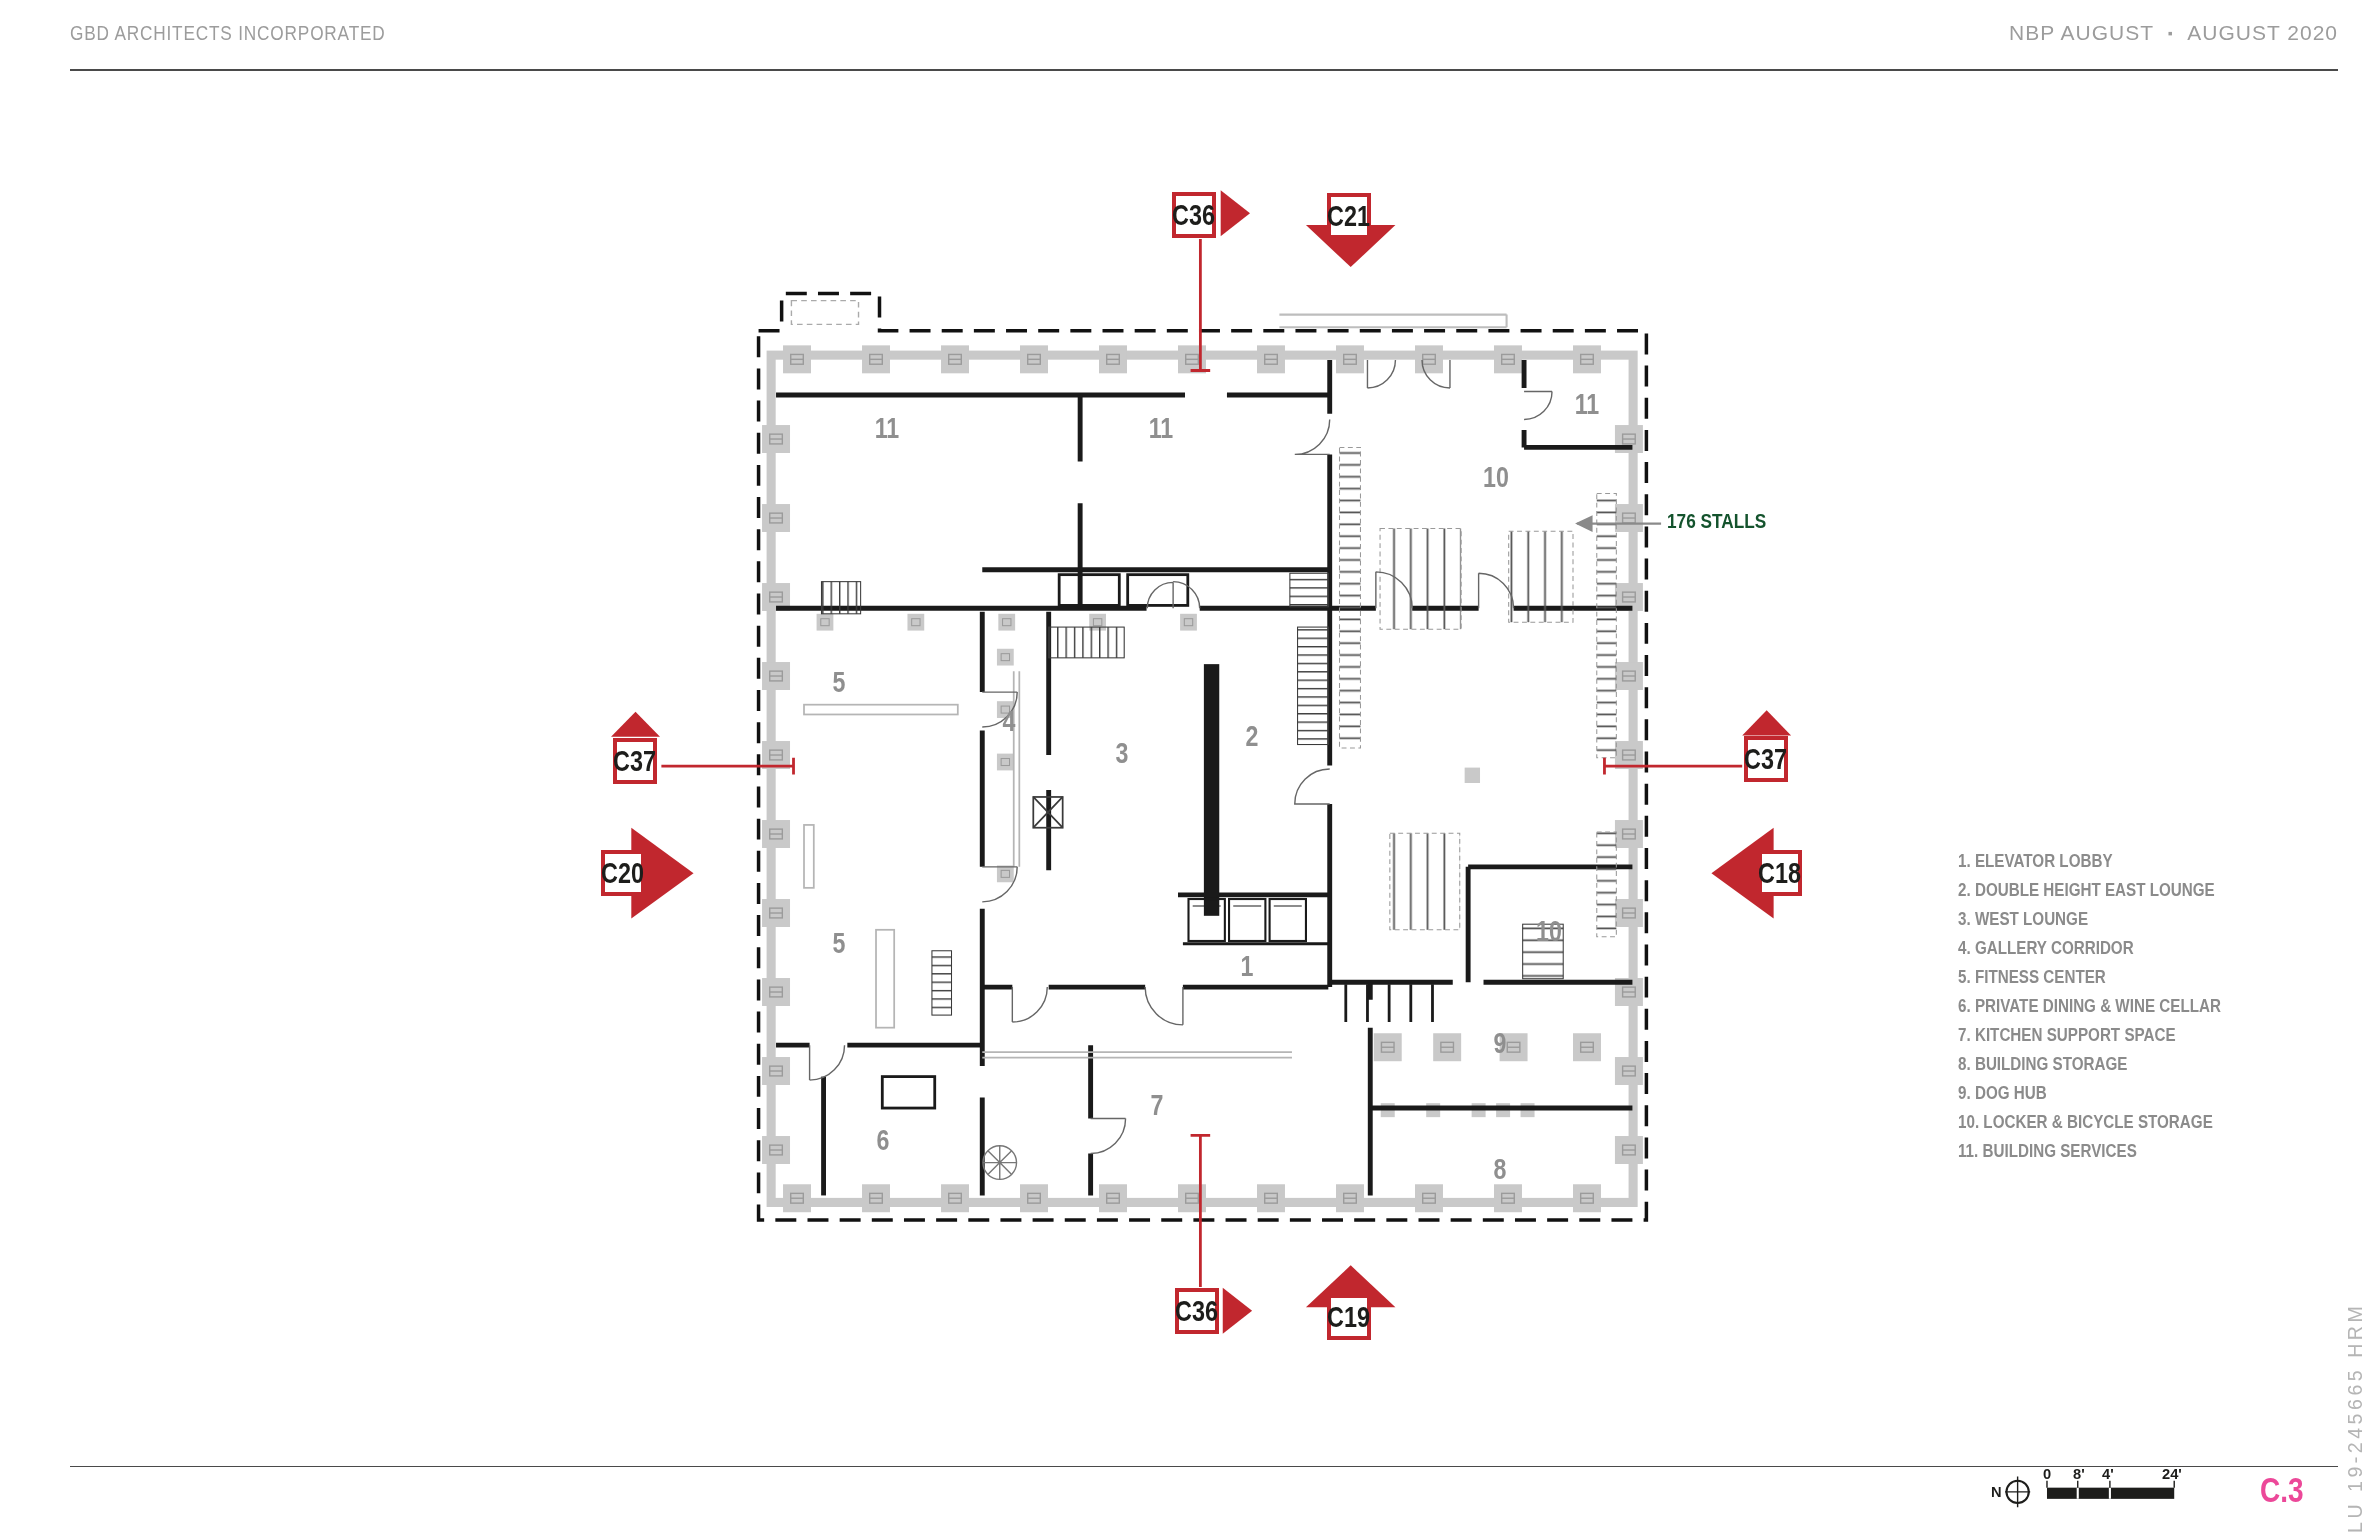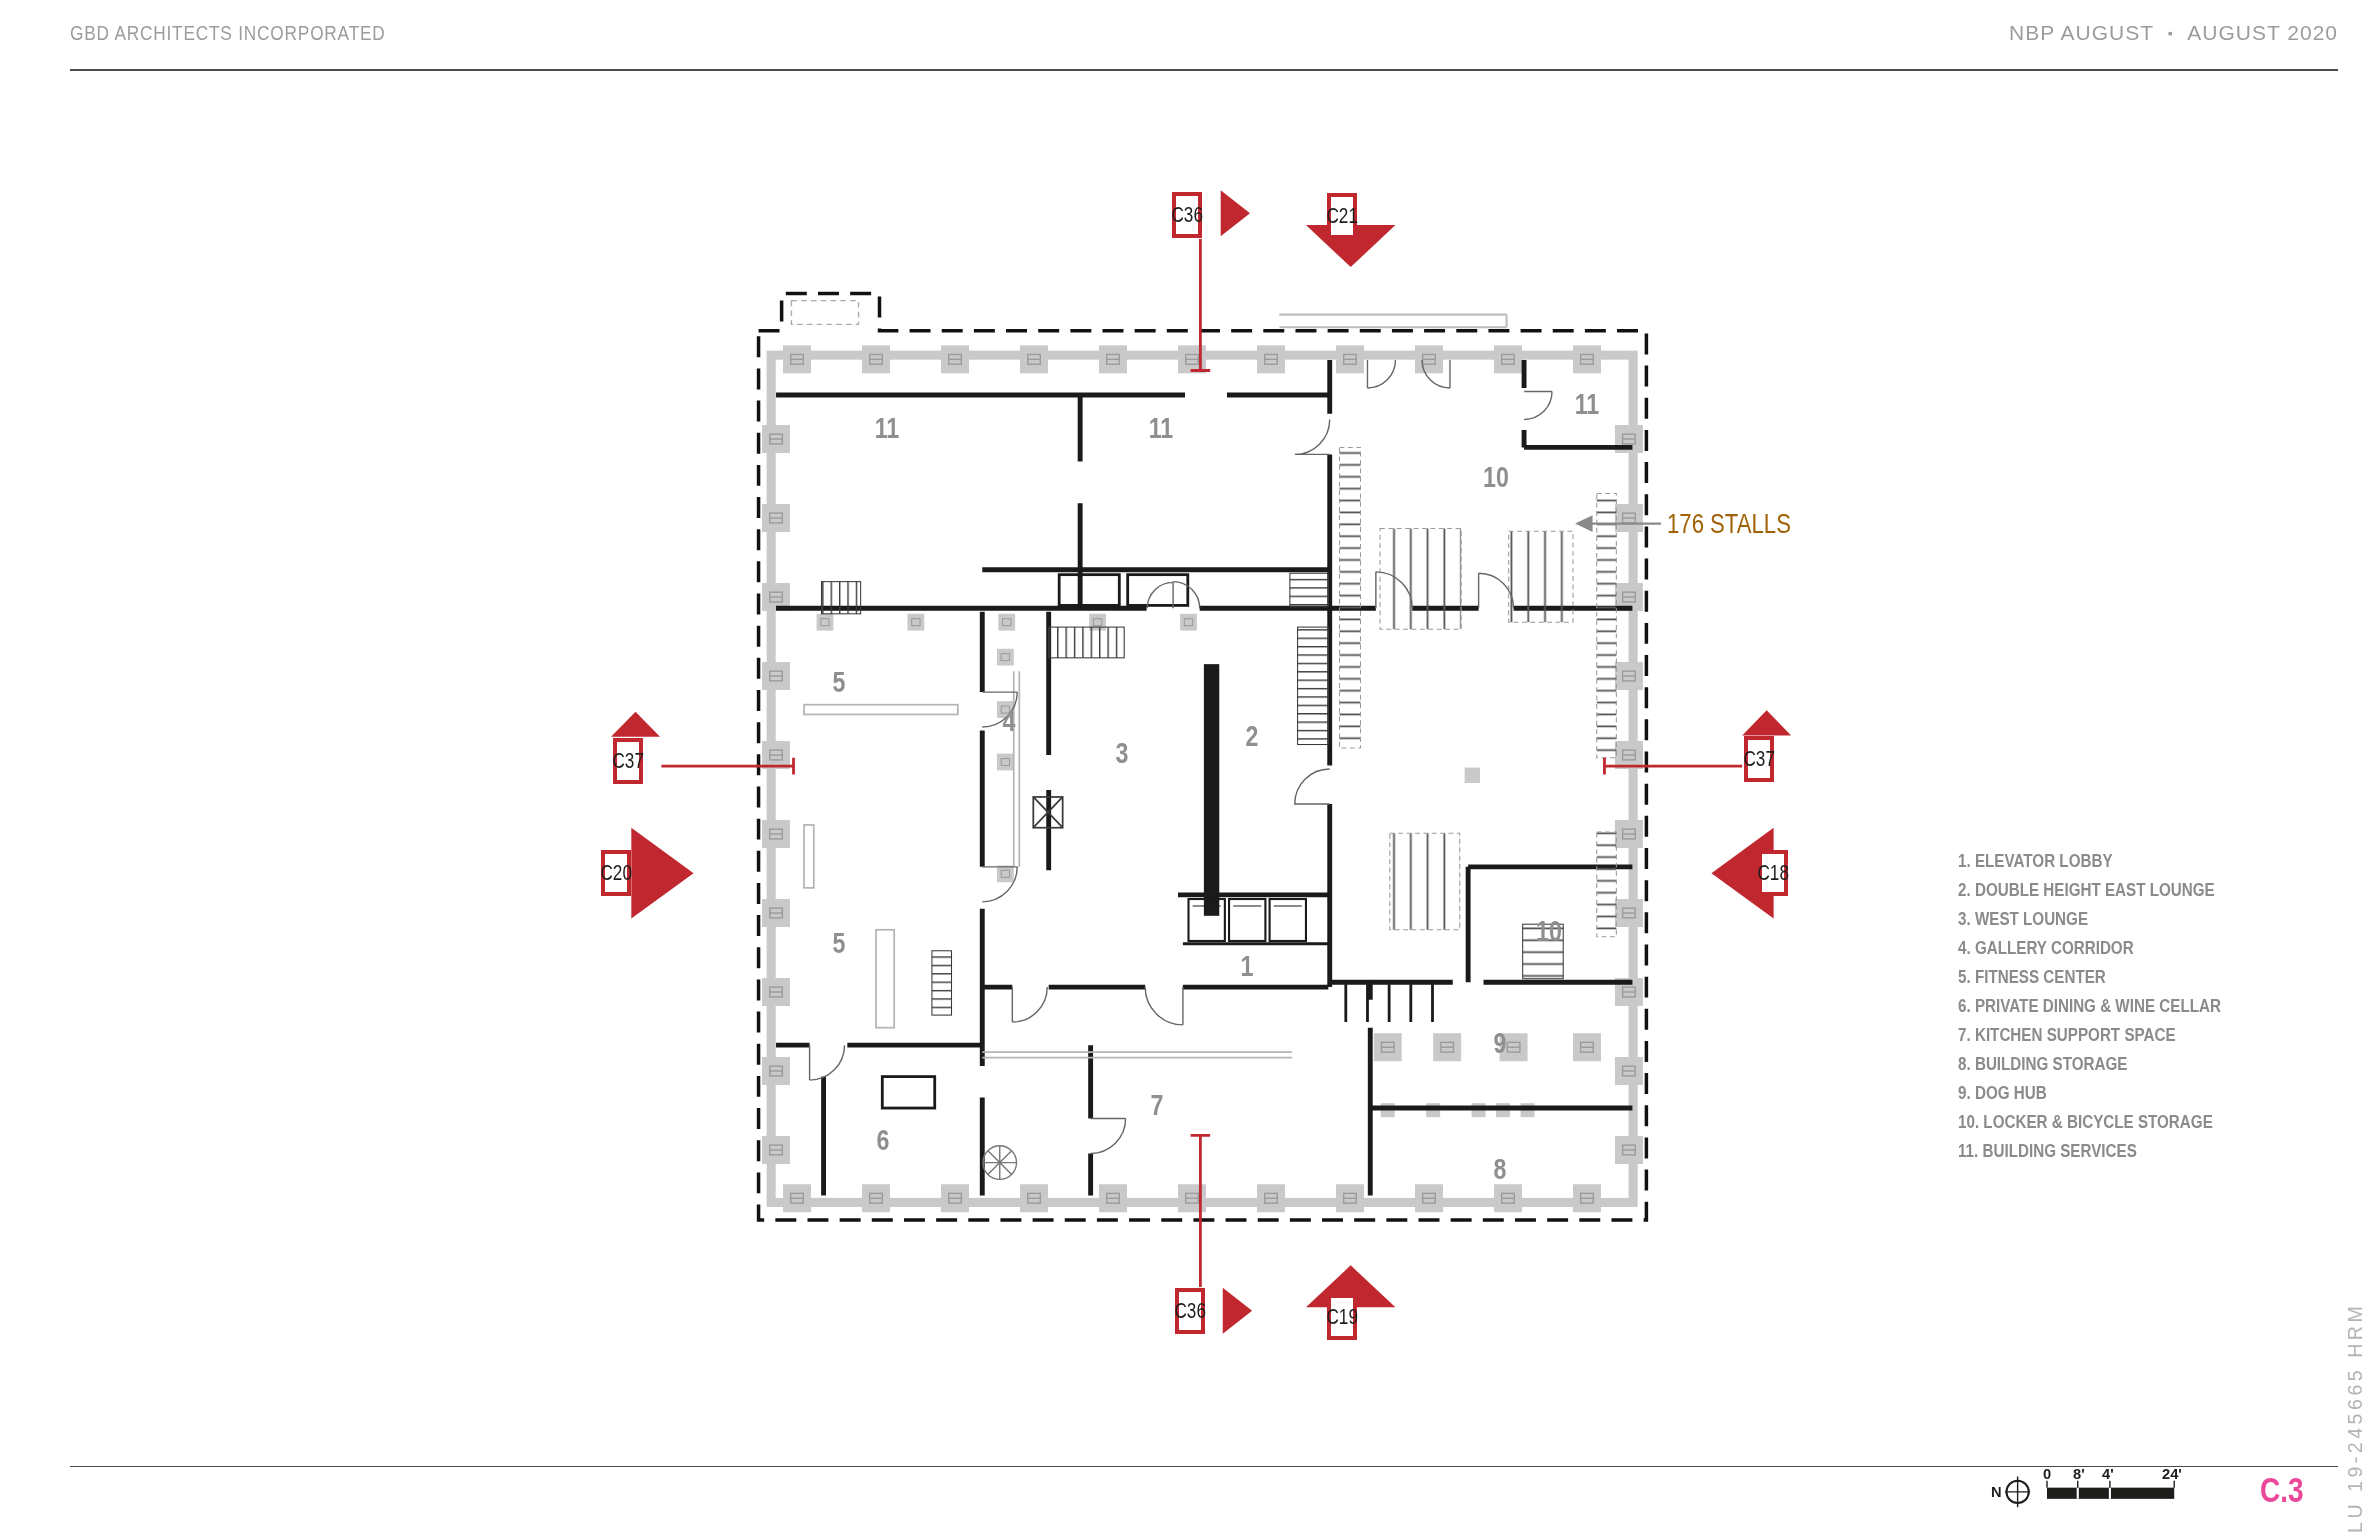--- a/index.html
+++ b/index.html
@@ -11,26 +11,26 @@
   .cond { display:inline-block; transform:scaleX(0.82); transform-origin:left center; }
 
   .hrule { position:absolute; height:2.1px; background:#4a4a4a; }
 
   
   .room-label { position:absolute; transform:translate(-50%,-50%); color:#8f8f8f;
     font-size:29px; font-weight:bold; white-space:nowrap; }
   .room-label span{ display:inline-block; transform:scaleX(0.8); }
 
   
-  .marker-box { position:absolute; width:30px; height:46px; background:#ffffff;
+  .marker-box { position:absolute; width:44px; height:46px; background:#ffffff;
     border:4.2px solid #c1272e; display:flex; align-items:center; justify-content:center;
-    color:#1d1d1b; font-size:22px; font-weight:normal; }
+    color:#1d1d1b; font-size:30px; font-weight:bold; }
   .marker-box span{ display:inline-block; transform:scaleX(0.78); }
 
-  .stalls-note { position:absolute; color:#a16207; font-size:27px; font-weight:normal; white-space:nowrap; }
+  .stalls-note { position:absolute; color:#14532d; font-size:21px; font-weight:bold; white-space:nowrap; }
 
   
   .legend { position:absolute; left:1958px; top:846px; }
   .legend-item { color:#8b8b8b; font-size:19px; font-weight:bold; line-height:29px; white-space:nowrap; }
   .legend-item span{ display:inline-block; transform:scaleX(0.8); transform-origin:left center; }
 
   .sheet-title { position:absolute; right:41px; top:1400px; color:#58595b; font-size:70px;
     font-weight:bold; white-space:nowrap; }
   .sheet-title span{ display:inline-block; transform:scaleX(0.74); transform-origin:right center; }
 

